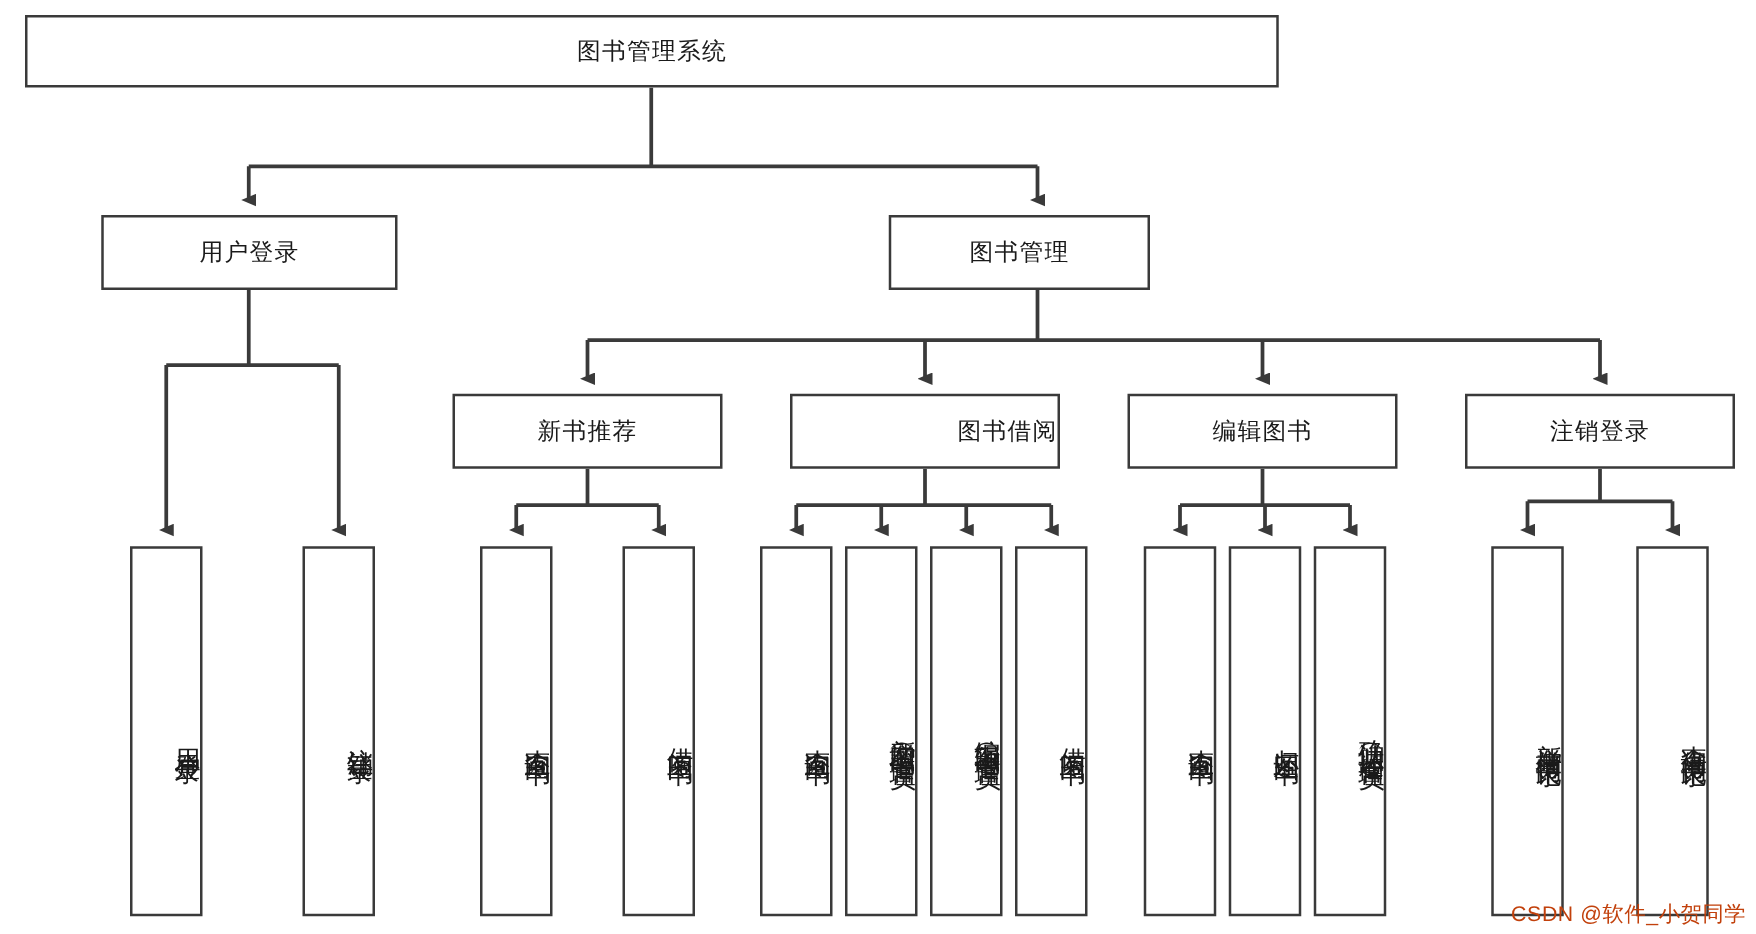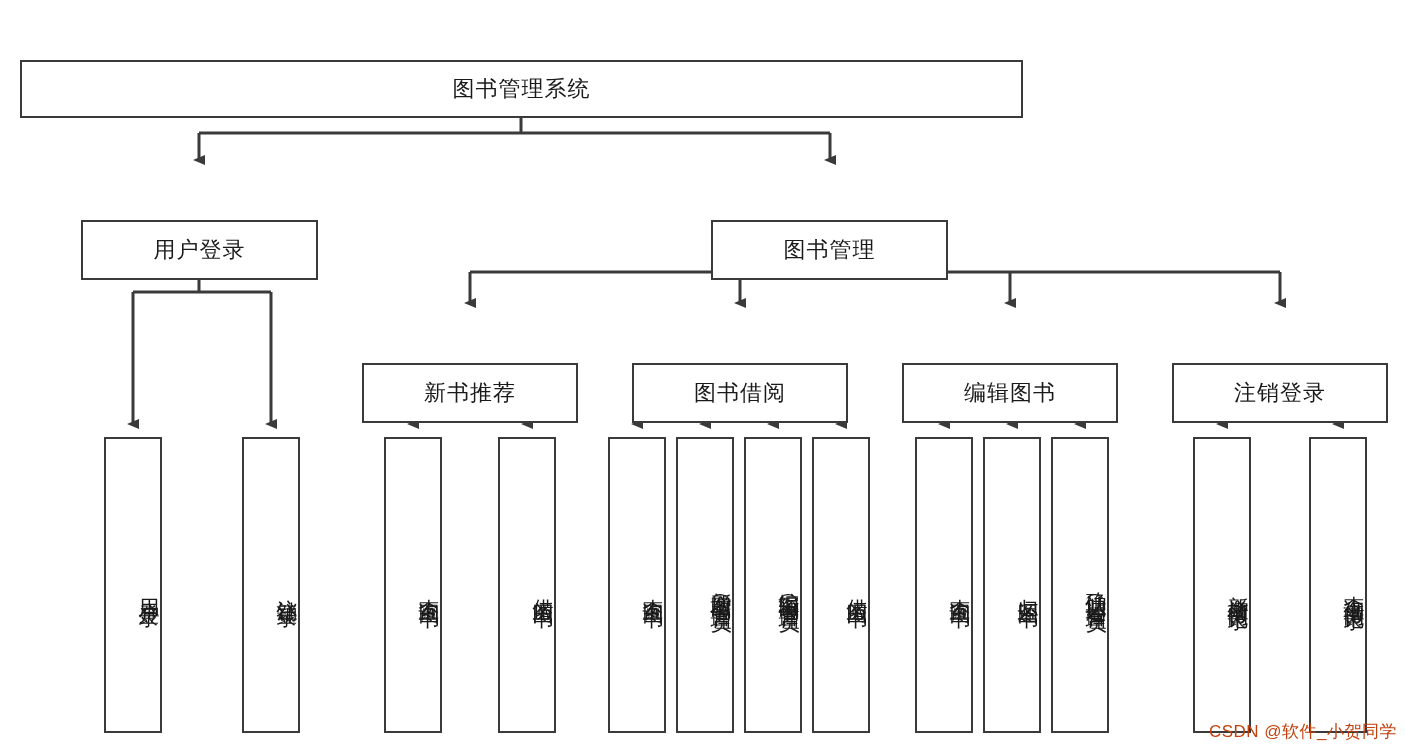--- a/index.html
+++ b/index.html
@@ -29,23 +29,22 @@
     position: absolute;
     box-sizing: border-box;
     background: #ffffff;
     border: 2px solid #3a3a3a;
     display: flex;
     align-items: center;
     justify-content: center;
     color: #1a1a1a;
   }
   .node.horiz {
-    font-size: 22px;
+    font-size: 19px;
     letter-spacing: 1px;
-    margin-top: 48px;
   }
   .node.vert {
     writing-mode: vertical-rl;
     text-orientation: upright;
     font-size: 21px;
     letter-spacing: 3px;
     line-height: 1;
     padding-top: 6px;
     align-items: flex-start;
     justify-content: center;
@@ -118,28 +117,28 @@
     </g>
   </svg>
 
   <div class="node horiz" style="left:20px; top:12px; width:1003px; height:58px;">
     <span class="lbl">图书管理系统</span>
   </div>
 
   <div class="node horiz" style="left:81px; top:172px; width:237px; height:60px;">
     <span class="lbl">用户登录</span>
   </div>
-  <div class="node horiz" style="left:711px; top:172px; width:237px; height:60px;">
+  <div class="node horiz" style="left:711px; top:172px; width:209px; height:60px;">
     <span class="lbl">图书管理</span>
   </div>
 
   <div class="node horiz" style="left:362px; top:315px; width:216px; height:60px;text-align:right;">
     <span class="lbl">新书推荐</span>
   </div>
-  <div class="node horiz" style="left:632px; top:315px; width:216px; height:60px;">
+  <div class="node horiz" style="left:632px; top:315px; width:216px; height:60px;justify-content:flex-end;">
     <span class="lbl">图书借阅</span>
   </div>
   <div class="node horiz" style="left:902px; top:315px; width:216px; height:60px;">
     <span class="lbl">编辑图书</span>
   </div>
   <div class="node horiz" style="left:1172px; top:315px; width:216px; height:60px;">
     <span class="lbl">注销登录</span>
   </div>
 
   <div class="node vert" style="left:104px; top:437px; width:58px; height:296px;">

